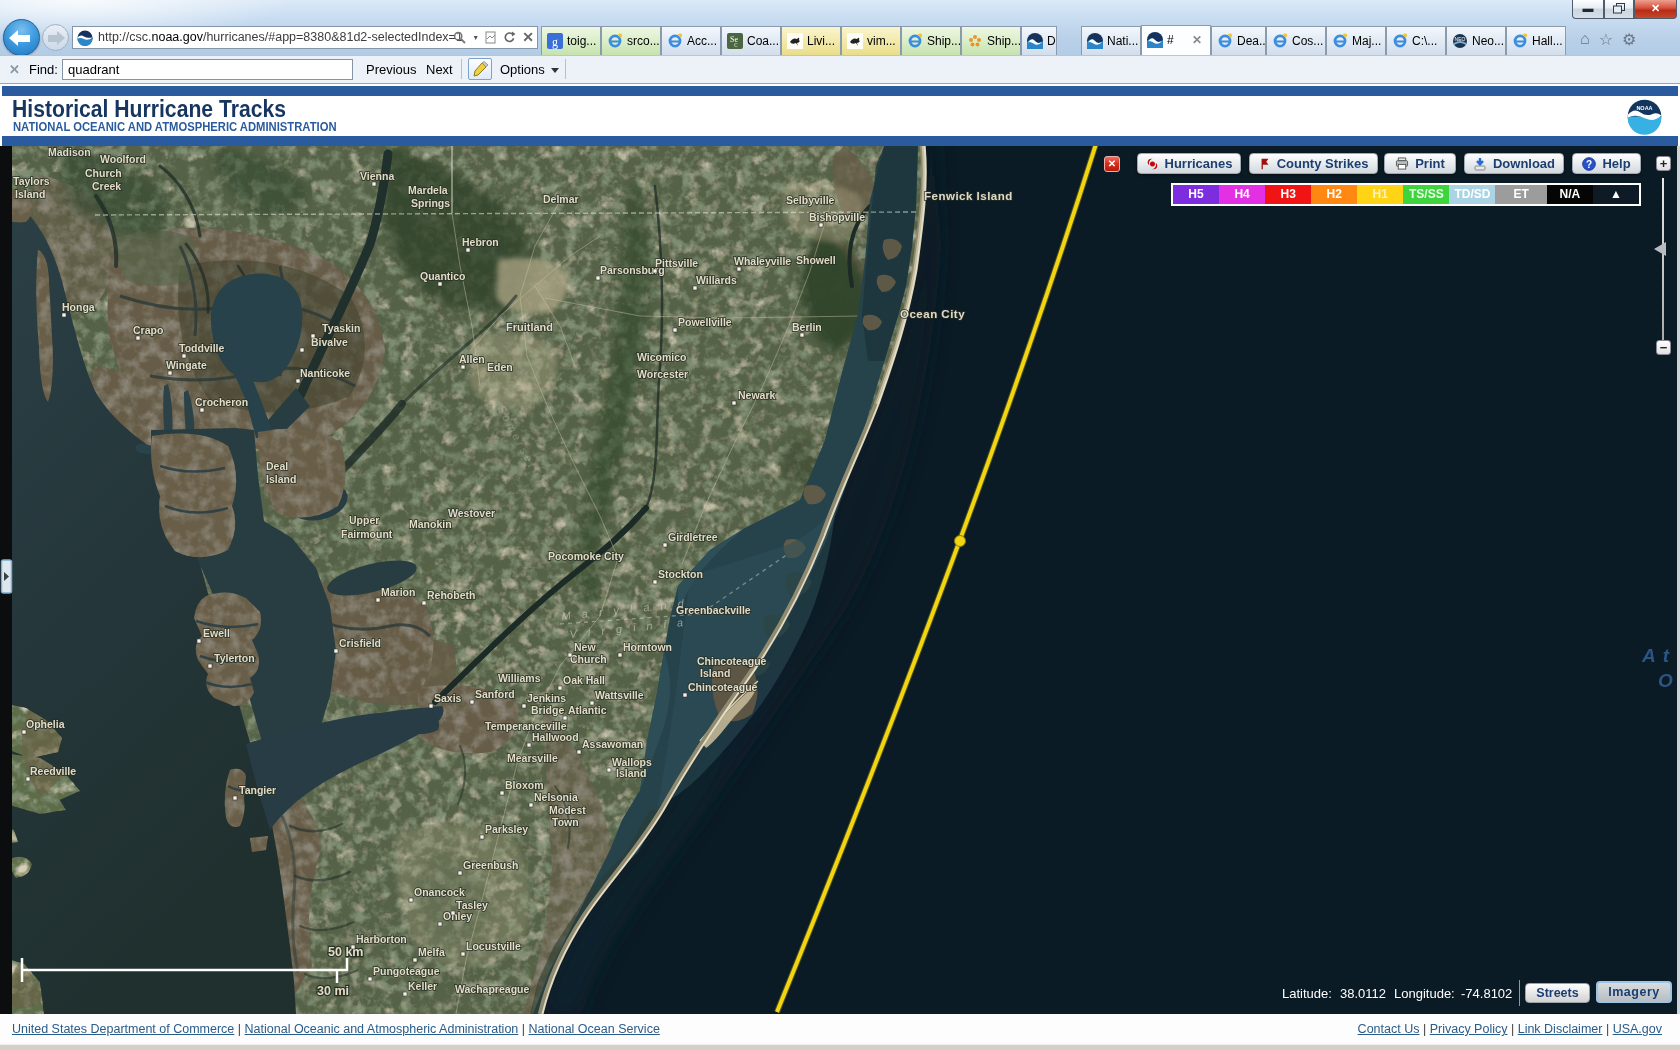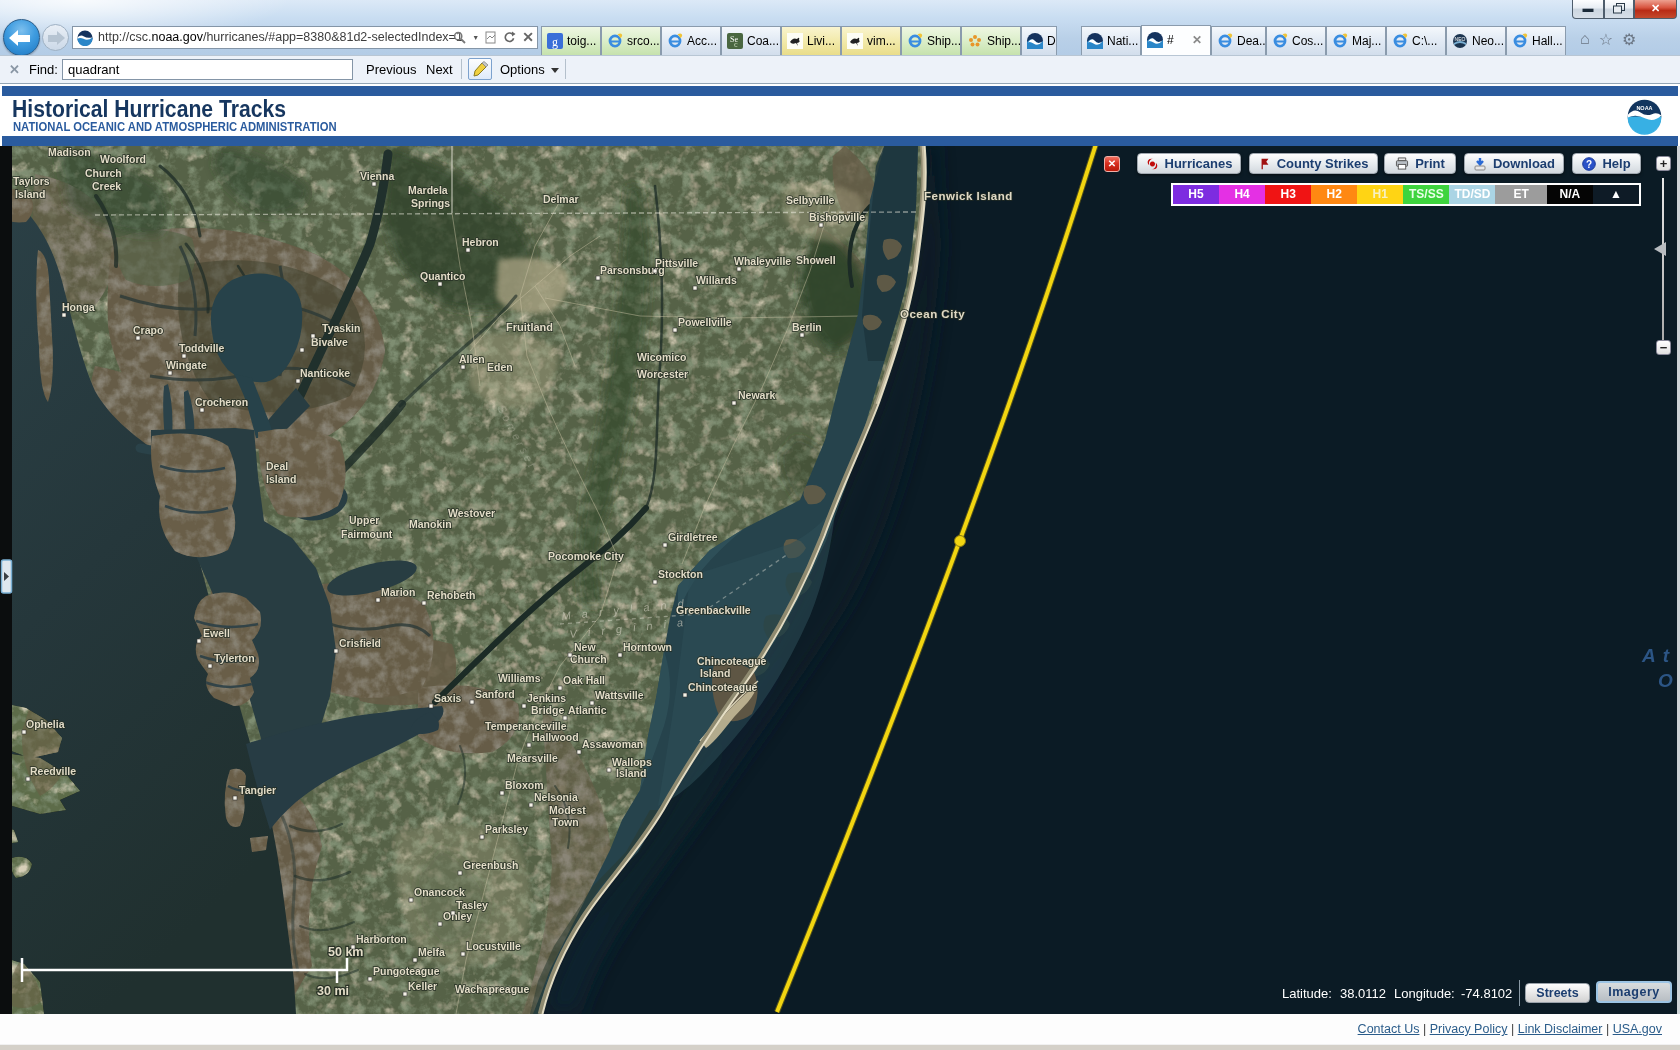--- a/index.html
+++ b/index.html
@@ -785,16 +785,17 @@
   <div class="abs" style="left:1654px;top:96px;width:0;height:0;border-top:7px solid transparent;border-bottom:7px solid transparent;border-right:12px solid #b8bcc0;"></div>
   <div class="zbtn abs" style="left:1656px;top:194px;">−</div>
 
   <div class="abs" style="left:1282px;top:840px;color:#fff;font-size:13px;width:240px;">Latitude:<span style="position:absolute;left:58px">38.0112</span><span style="position:absolute;left:112px">Longitude:</span><span style="position:absolute;left:179px">-74.8102</span></div>
   <div class="abs" style="left:1519px;top:834px;width:1px;height:26px;background:#8a9aa5;"></div>
   <div class="abs" style="left:1525px;top:837px;width:65px;height:20px;border-radius:4px;background:linear-gradient(180deg,#fefefe,#d2d2d2);border:1px solid #9aa2aa;color:#1c3e70;font-weight:bold;font-size:12.5px;text-align:center;line-height:18px;">Streets</div>
   <div class="abs" style="left:1596px;top:835px;width:76px;height:22px;border-radius:4px;background:linear-gradient(180deg,#d8dcde,#b8bec4);border:2px solid #9cc4e4;color:#1c3e70;font-weight:bold;font-size:12.5px;text-align:center;line-height:18px;letter-spacing:0.5px;">Imagery</div>
   </div>
 
   <div id="footer" class="abs">
+    <div class="l"><a>United States Department of Commerce</a> <span class="d">|</span> <a>National Oceanic and Atmospheric Administration</a> <span class="d">|</span> <a>National Ocean Service</a></div>
     <div class="r"><a>Contact Us</a> <span class="d">|</span> <a>Privacy Policy</a> <span class="d">|</span> <a>Link Disclaimer</a> <span class="d">|</span> <a>USA.gov</a></div>
   </div>
   <div id="bottomstrip" class="abs"></div>
 </div>
 
 </body></html>

